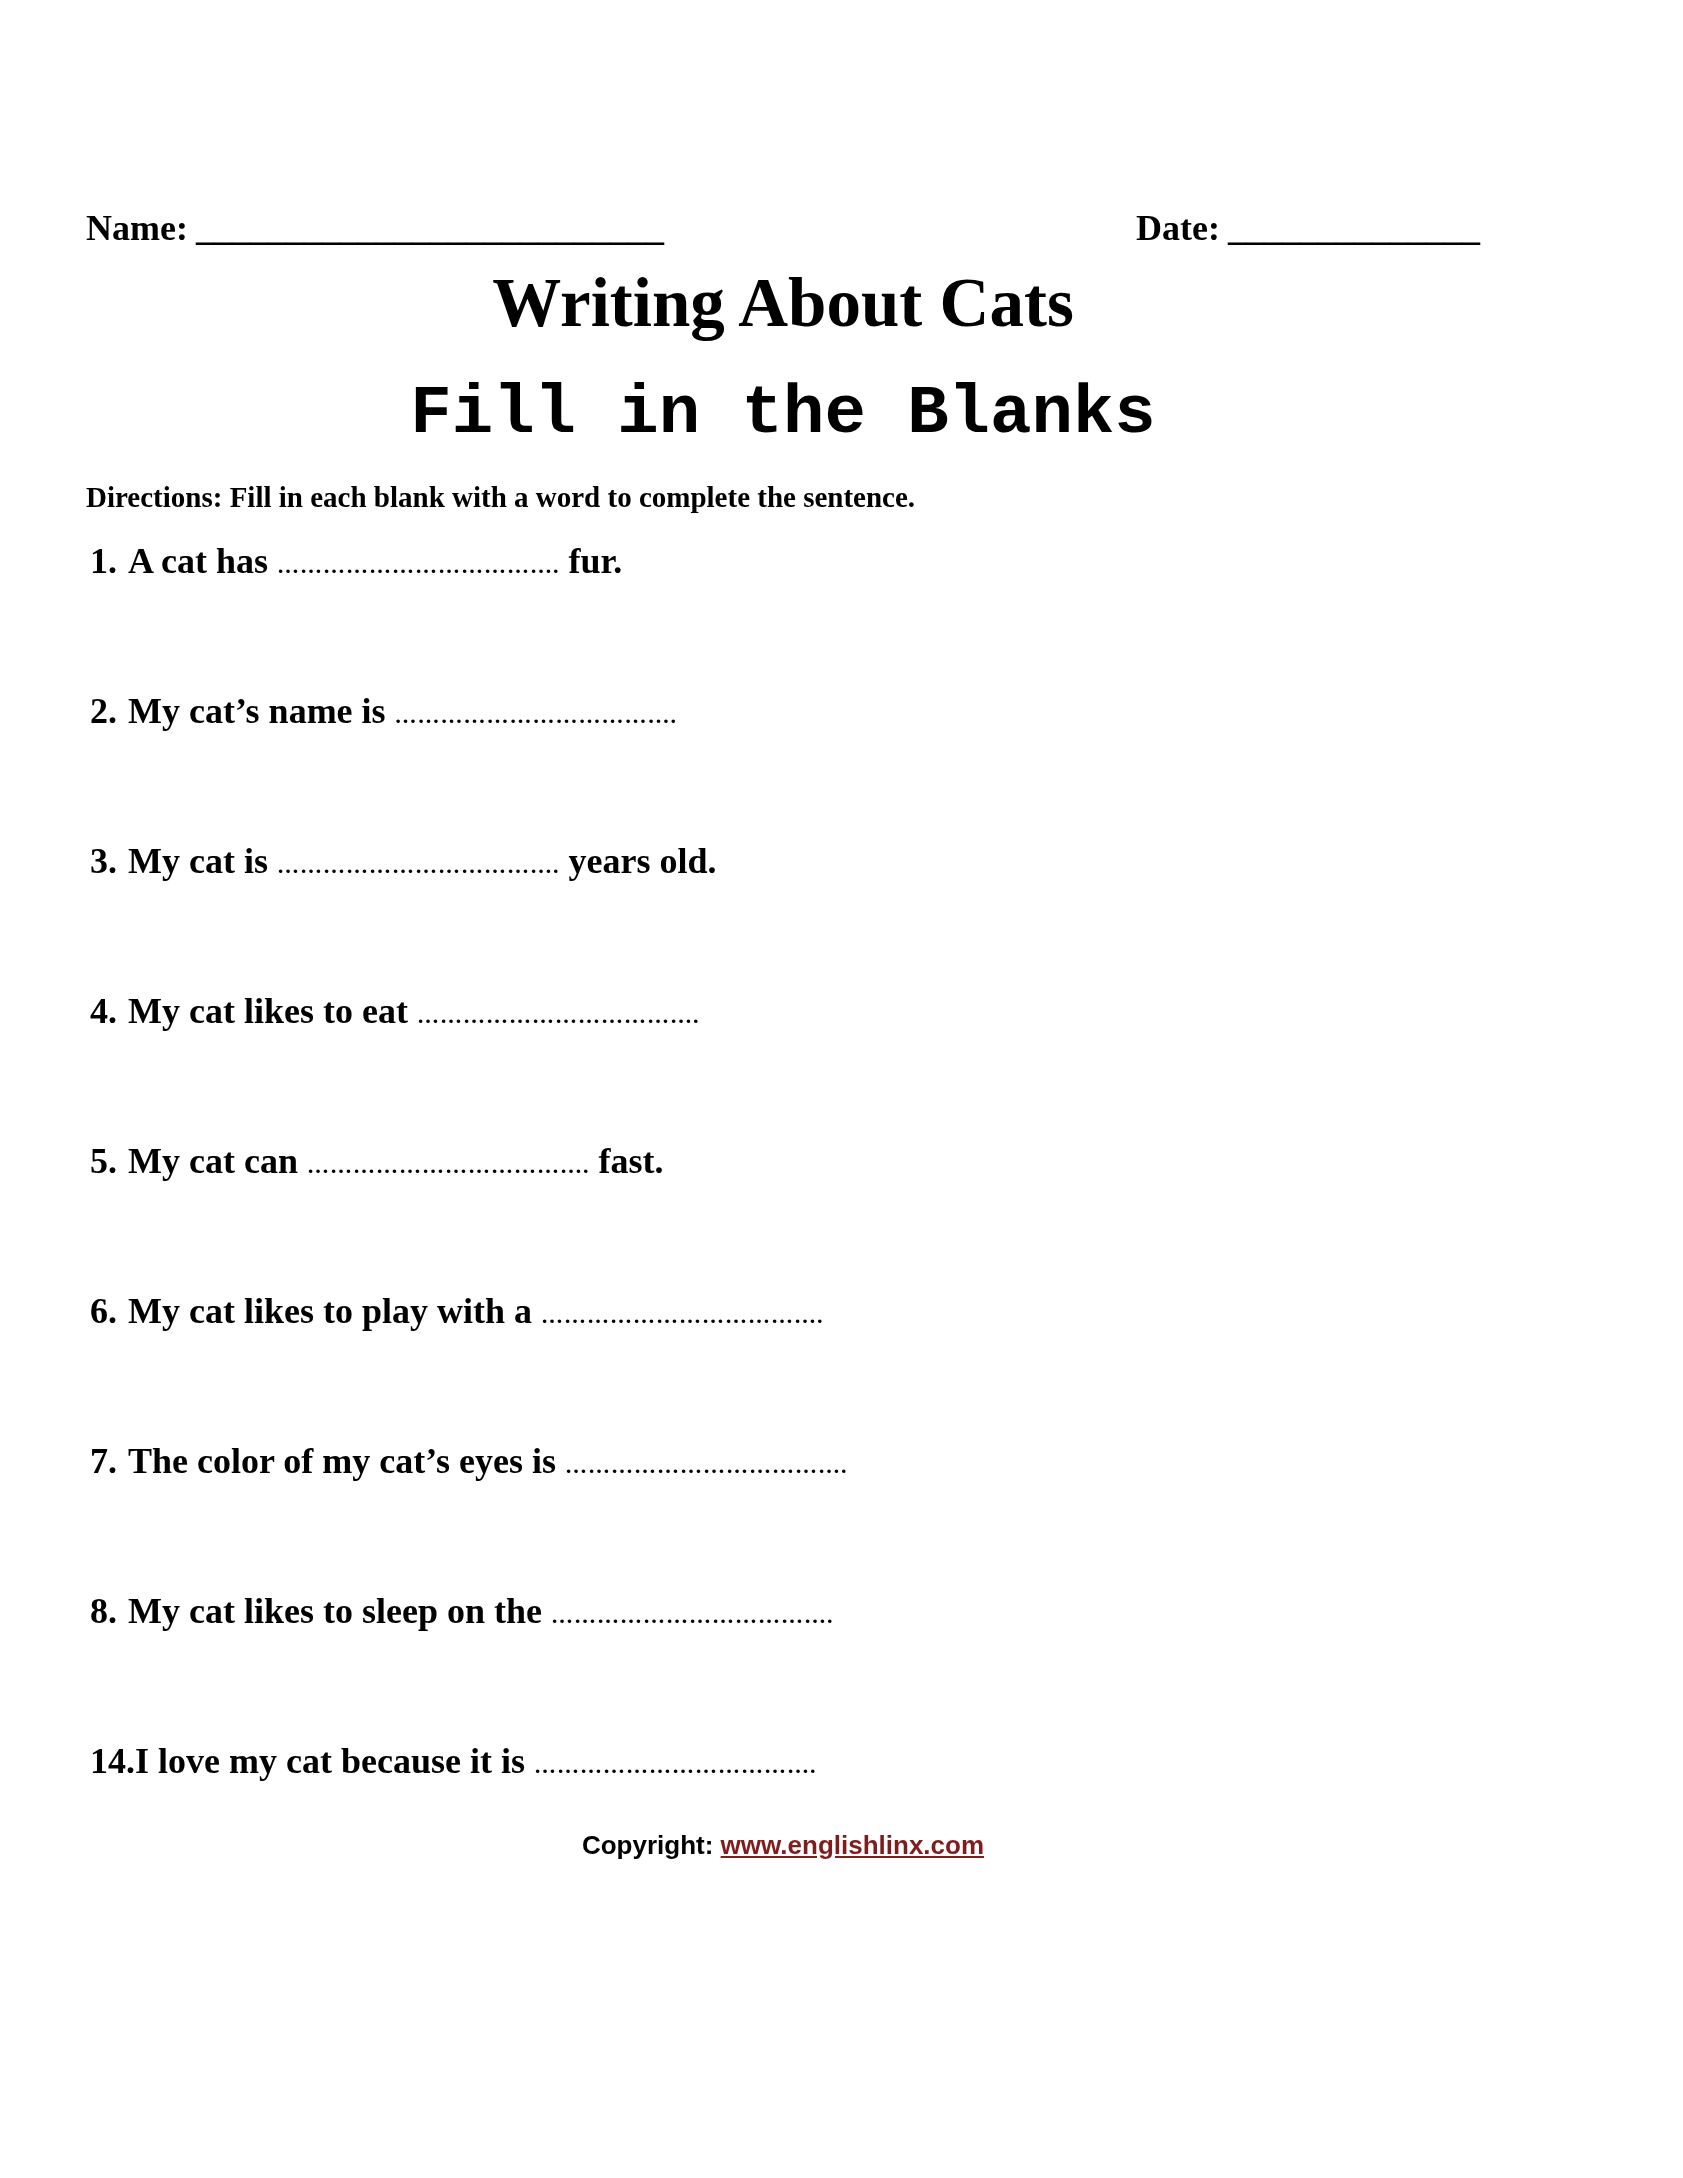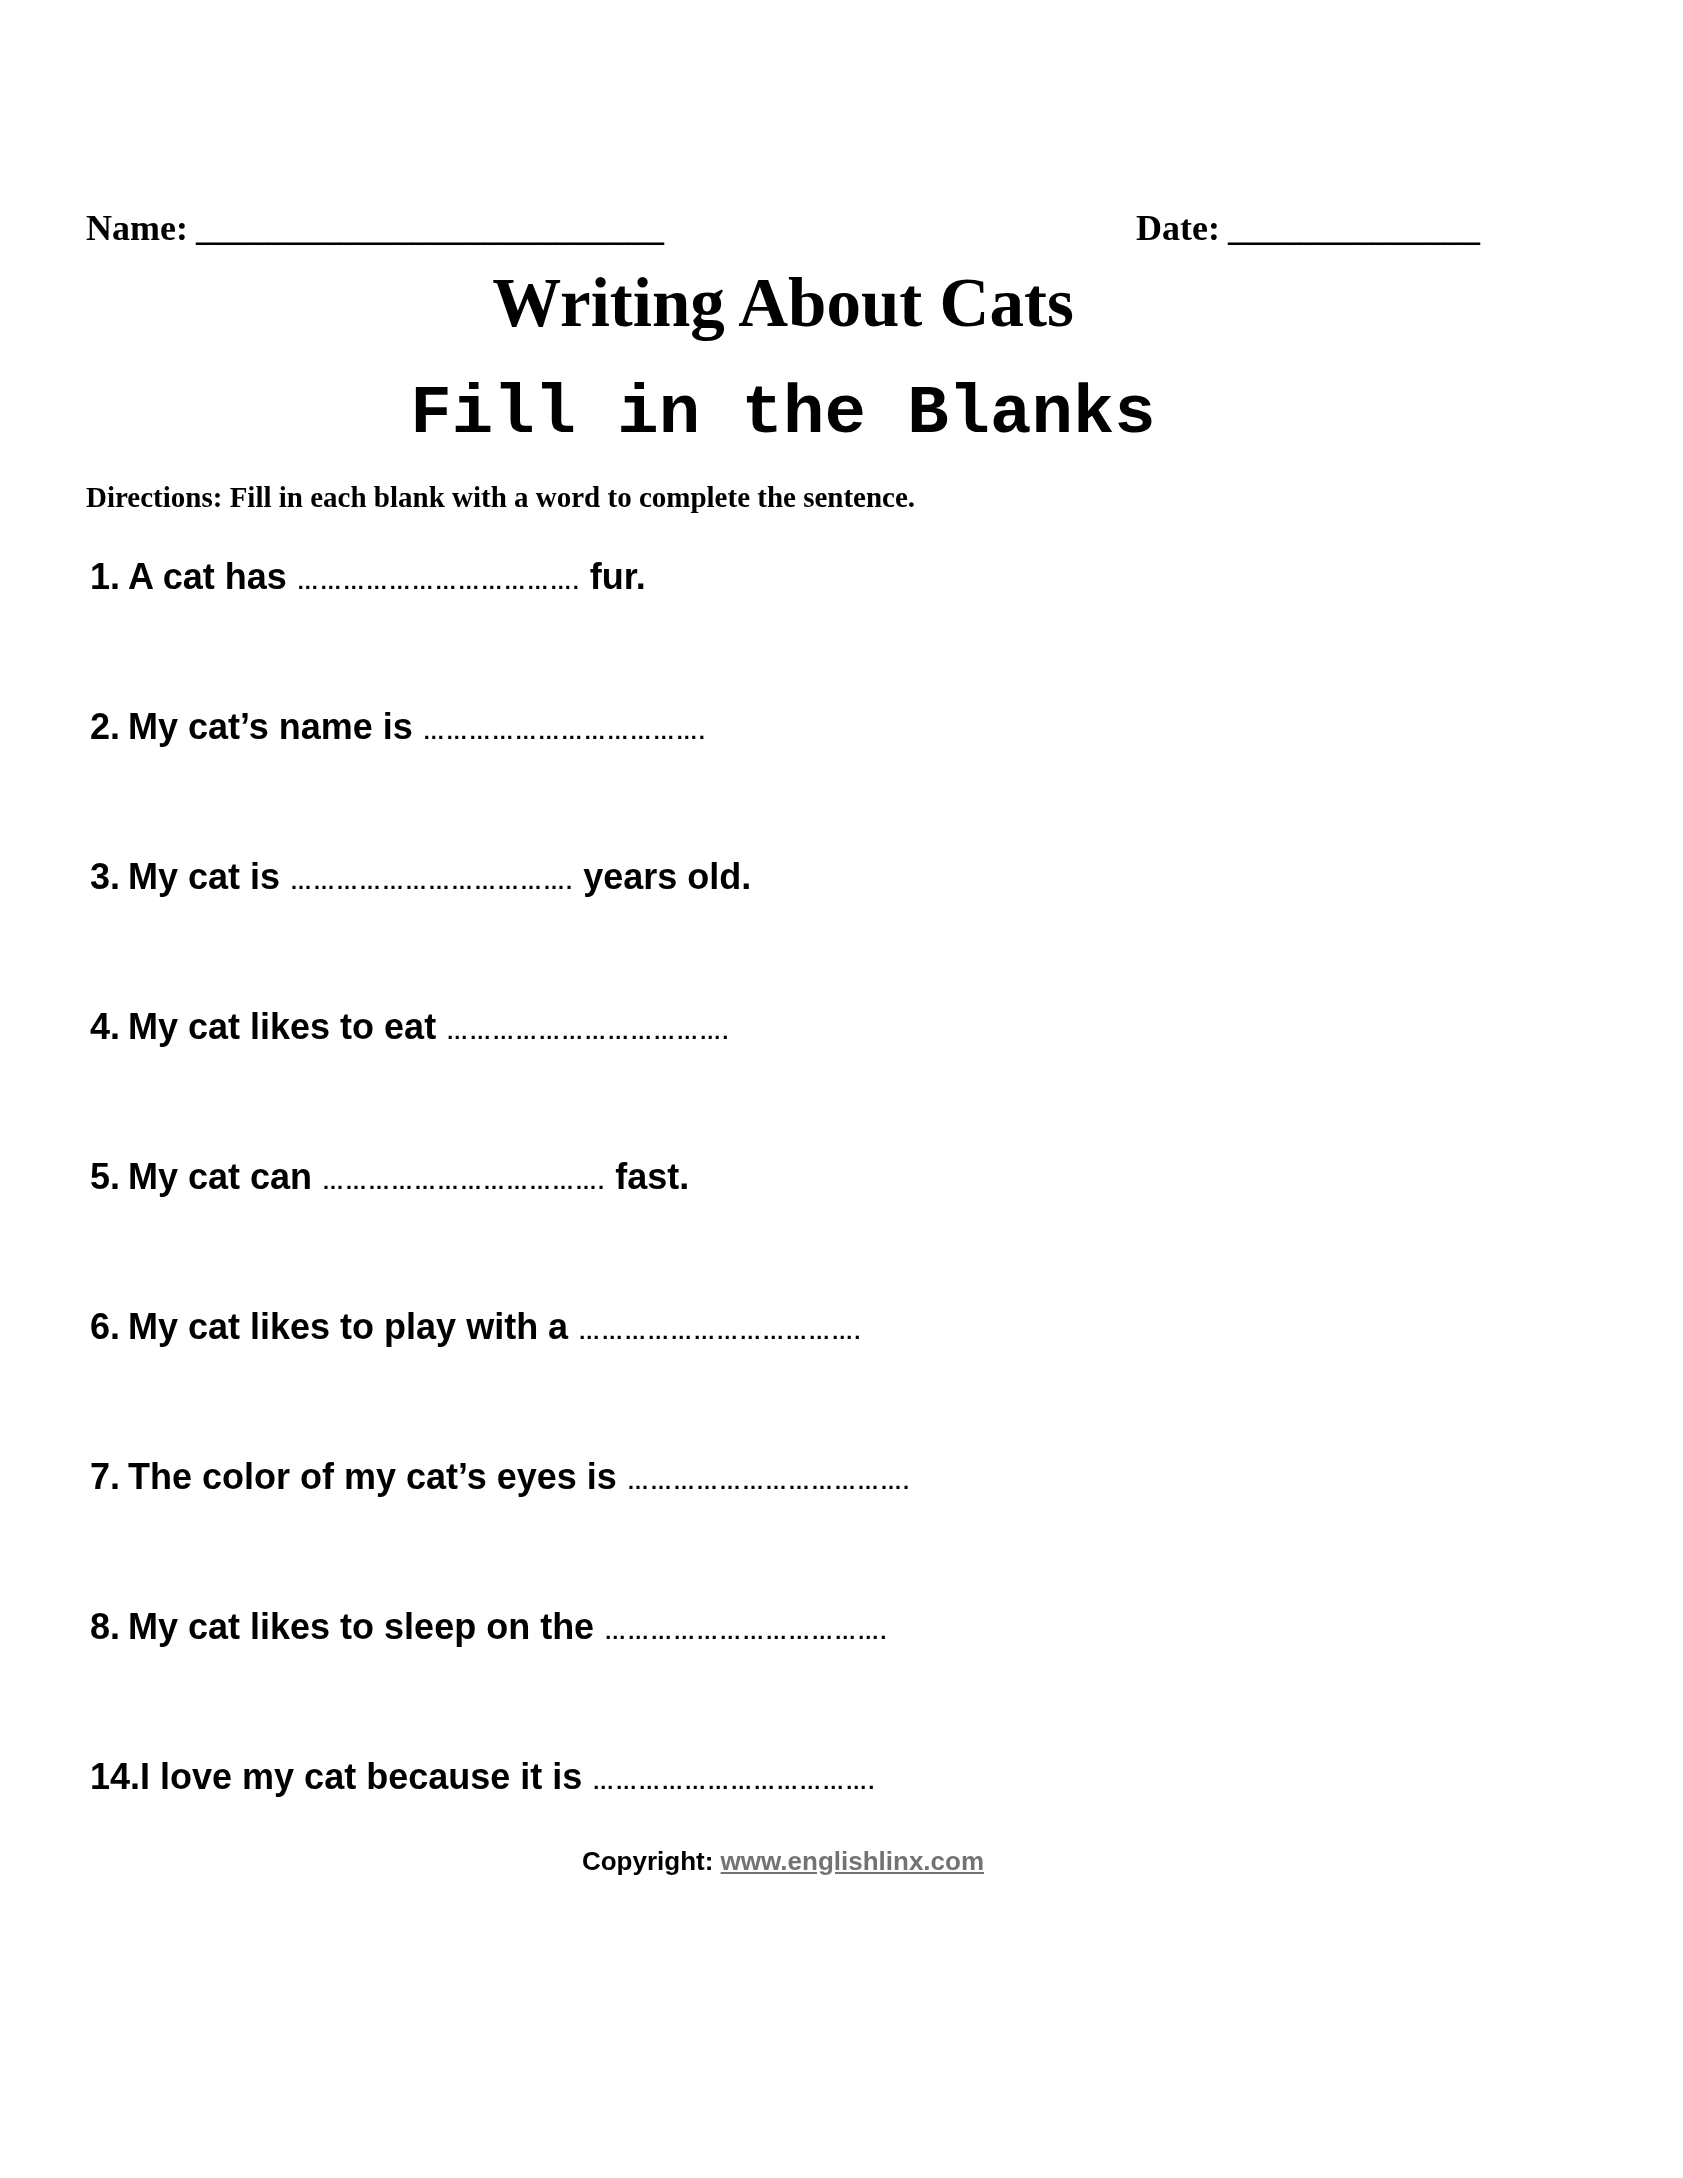--- a/index.html
+++ b/index.html
@@ -34,23 +34,23 @@
   }
   .title-1 { margin-top: 22px; }
   .title-2 { margin-top: 48px; font-family: Liberation Mono, monospace; }
   .directions {
     margin-top: 28px;
     font-weight: bold;
     font-size: 29px;
     line-height: 46px;
   }
   .items {
-    margin-top: 34px;
+    margin-top: 18px;
     margin-left: 4px;
-    font-family: Liberation Sans, sans-serif;
+    font-family: Liberation Serif, serif;
     font-weight: bold;
     font-size: 36px;
   }
   .item {
     line-height: 46px;
     margin-bottom: 99px;
     white-space: nowrap;
   }
   .item:last-child { margin-bottom: 0; }
   .num {
@@ -117,17 +117,17 @@
     </div>
     <div class="item">
       <span class="num">8.</span><span>My cat likes to sleep on the </span><span class="blank">……………………………….</span><span></span>
     </div>
     <div class="item">
       <span class="num">14.</span><span>I love my cat because it is </span><span class="blank">……………………………….</span><span></span>
     </div>
   </div>
 
   <div class="footer">
-    <span>Copyright: </span><a href="#" style="color: #737373;">www.englishlinx.com</a>
+    <span>Copyright: </span><a href="#" style="color: #7f1d1d;">www.englishlinx.com</a>
   </div>
 
 </div>
 
 
 </body></html>

